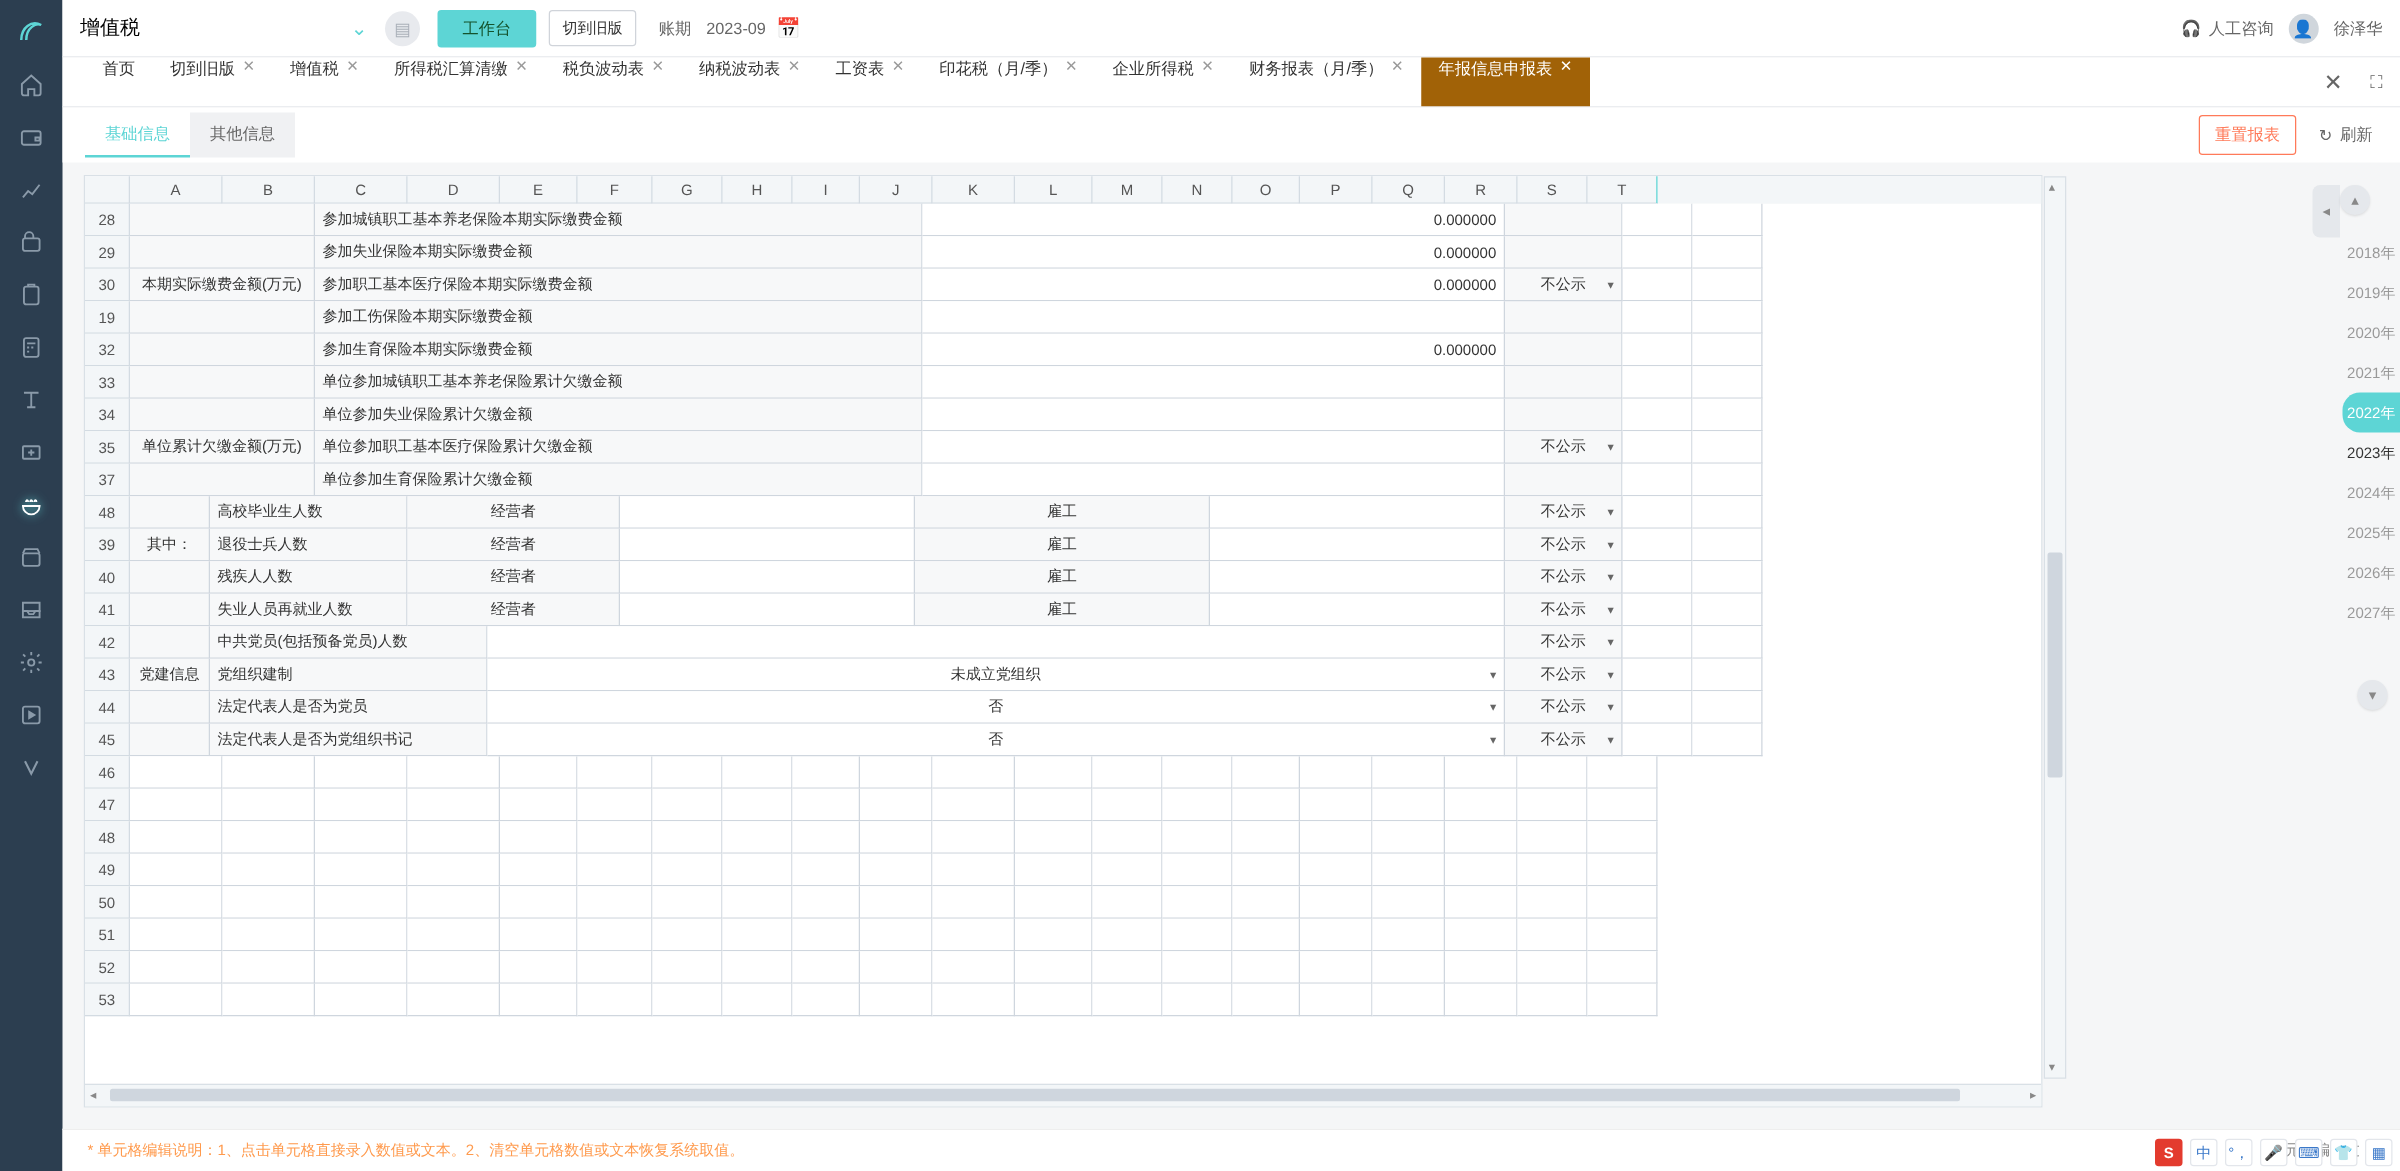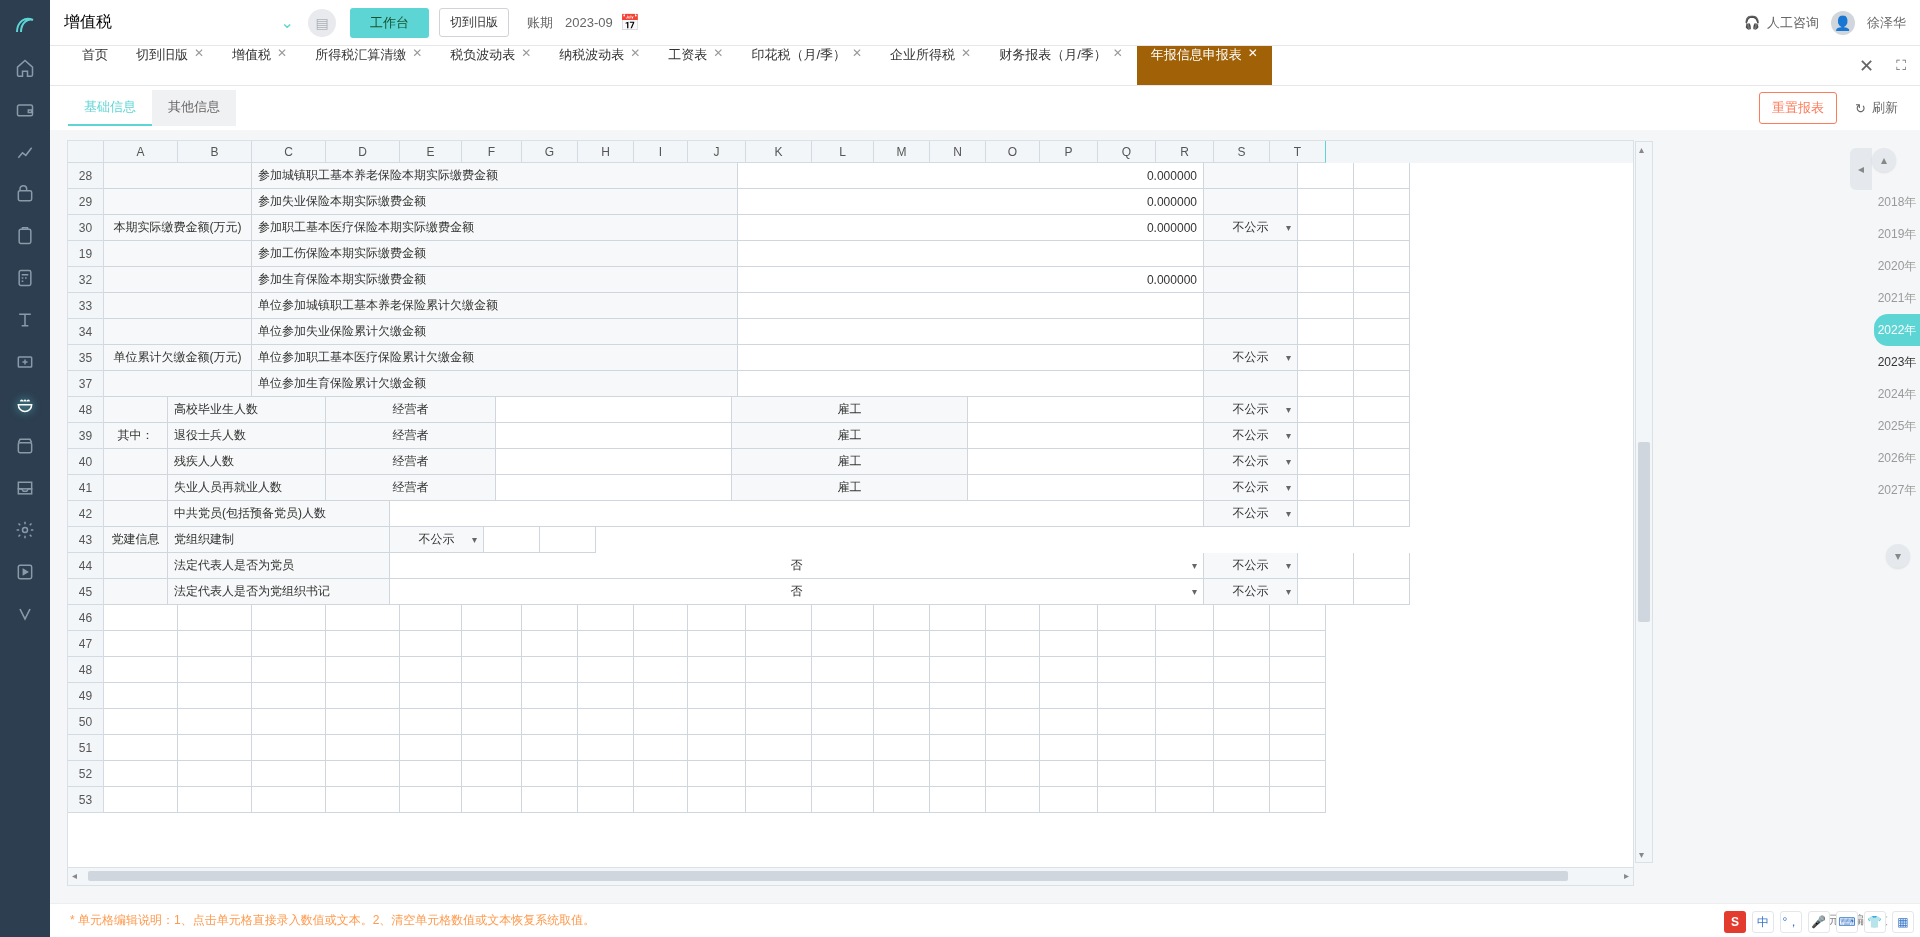--- a/index.html
+++ b/index.html
@@ -399,20 +399,21 @@
         <div class="cell readonly" style="width: 222px;">中共党员(包括预备党员)人数</div>
         <div class="cell " style="width: 814px;"></div>
         <div class="cell dd readonly center" style="width: 94px;">不公示</div>
         <div class="cell " style="width: 56px;"></div>
         <div class="cell " style="width: 56px;"></div>
       </div>
       <div class="row">
         <div class="rownum">43</div>
         <div class="cell readonly center" style="width: 64px;">党建信息</div>
         <div class="cell readonly" style="width: 222px;">党组织建制</div>
+        <div class="cell dd center" style="width: 814px;">未成立党组织</div>
         <div class="cell dd readonly center" style="width: 94px;">不公示</div>
         <div class="cell " style="width: 56px;"></div>
         <div class="cell " style="width: 56px;"></div>
       </div>
       <div class="row">
         <div class="rownum">44</div>
         <div class="cell readonly" style="width: 64px;"></div>
         <div class="cell readonly" style="width: 222px;">法定代表人是否为党员</div>
         <div class="cell dd center" style="width: 814px;">否</div>
         <div class="cell dd readonly center" style="width: 94px;">不公示</div>

